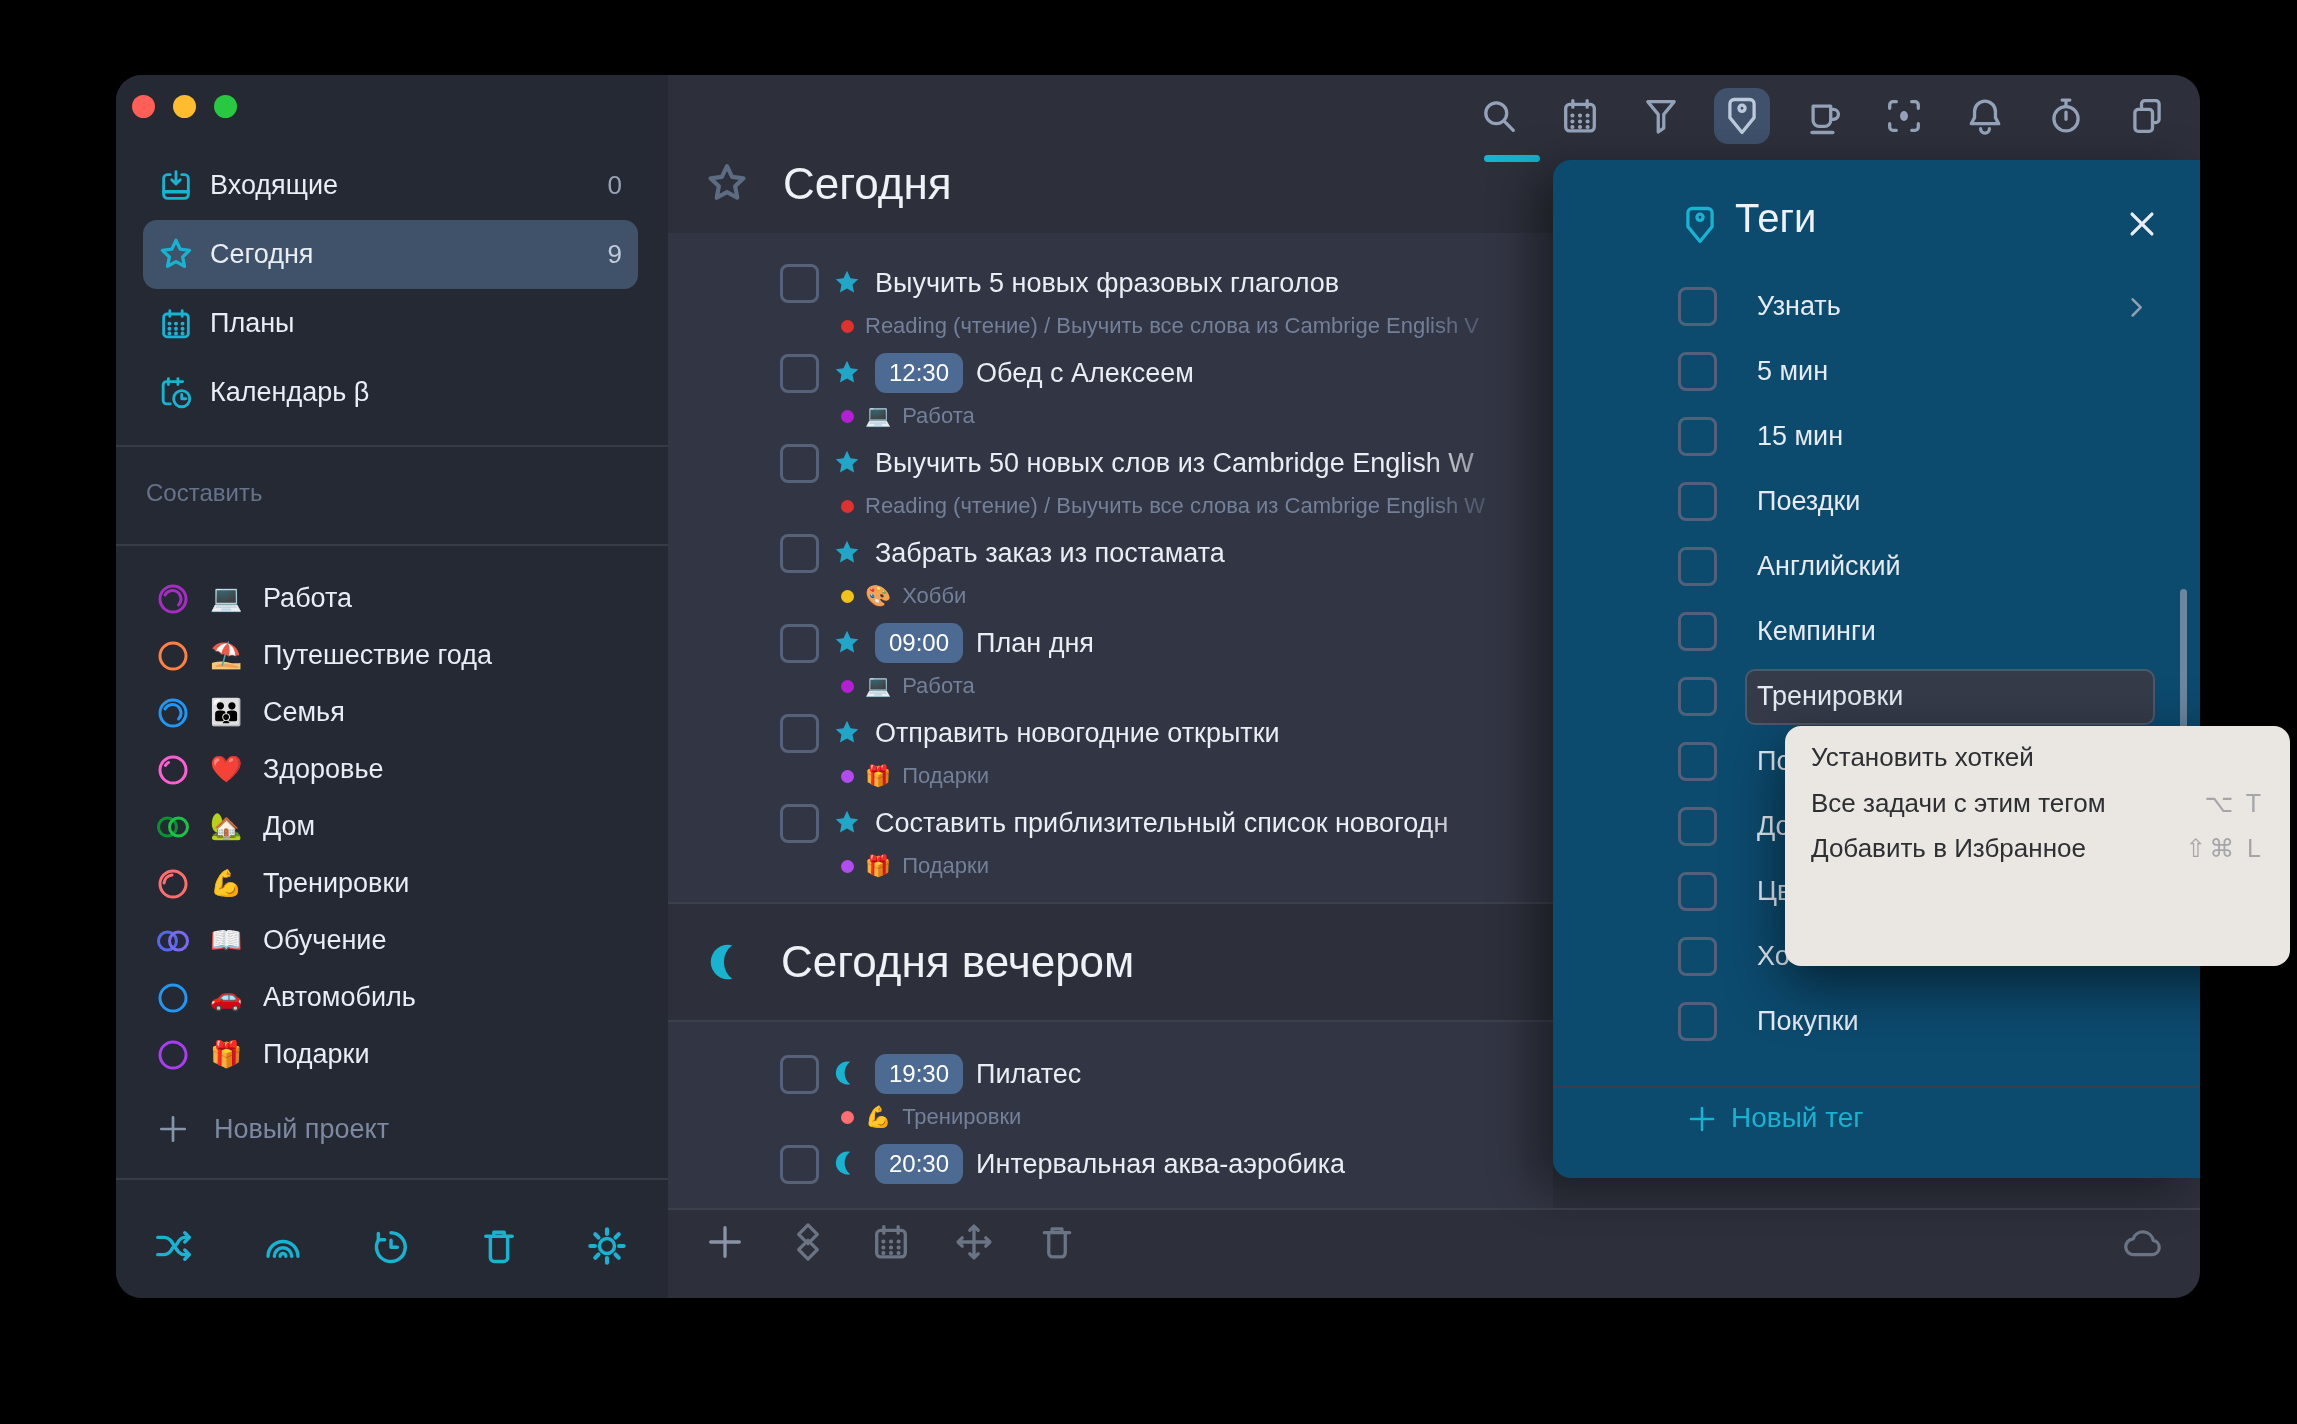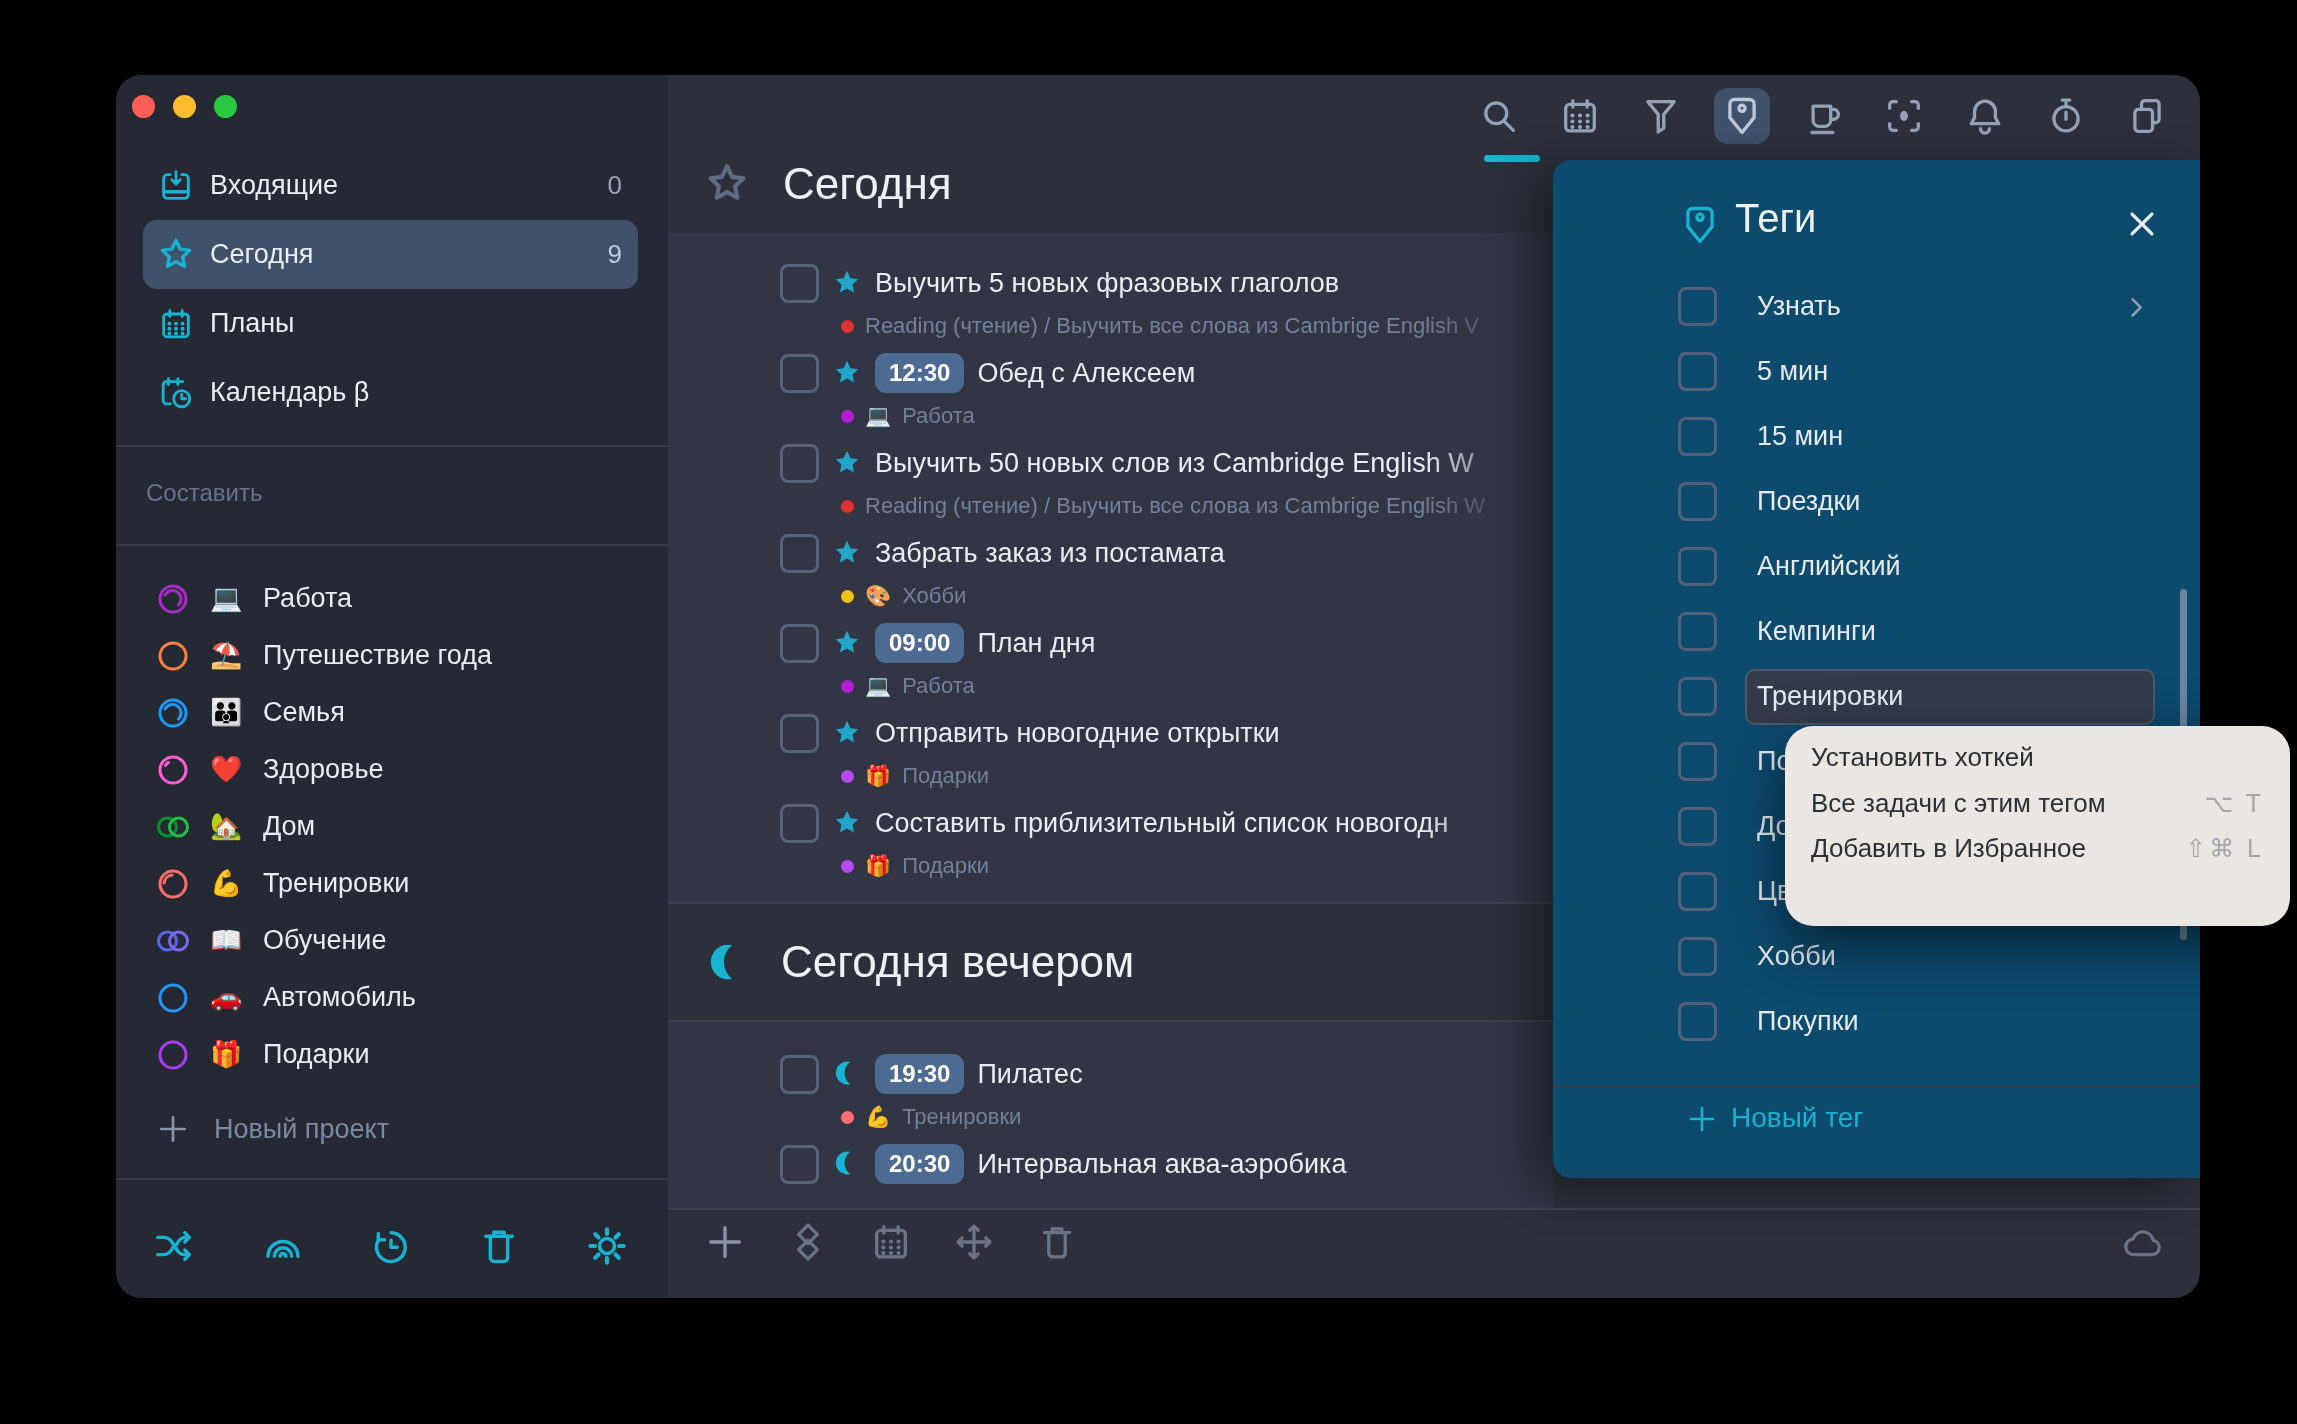--- a/index.html
+++ b/index.html
@@ -44,21 +44,21 @@
   .mcrescent{width:42px;height:42px;color:#17b3d1}
   .mtitle{font-size:44px;font-weight:500;color:#eef1f5;white-space:nowrap}
   .sorticon{position:absolute;left:876px;top:82px;width:54px;height:54px;color:#9aa8bc;display:flex;align-items:center;justify-content:center}
   .tasks{position:absolute;left:112px;width:900px}
   .task{height:90px}
   .trow{height:48px;display:flex;align-items:center;gap:13px}
   .srow{height:38px;display:flex;align-items:center;gap:11px;padding-left:61px}
   .cbox{width:33px;height:33px;border:3px solid #55627a;border-radius:8px;flex:0 0 33px}
   .tstar{width:30px;height:30px;color:#21a6c8;flex:0 0 30px}
   .tmoon{width:30px;height:30px;color:#17b3d1;flex:0 0 30px}
-  .badge{background:#4d6a92;color:#fff;font-size:24px;font-weight:bold;border-radius:11px;height:40px;
+  .badge{background:#4d6a92;color:#fff;font-size:24px;font-weight:normal;border-radius:11px;height:40px;
          display:flex;align-items:center;padding:0 14px}
   .ttitle{font-size:27px;color:#e9edf4;white-space:nowrap}
   .dot{width:13px;height:13px;border-radius:50%;flex:0 0 13px}
   .semoji{font-size:21px}
   .stag{font-size:22px;color:#73809a;white-space:nowrap}
   .mdiv{position:absolute;height:2px;background:#3b404c}
   .bbar{position:absolute;top:1145px;left:35px;display:flex;gap:39px;color:#6a7484}
   .bbtn{width:44px;height:44px}
   .cloud{position:absolute;left:1453px;top:1145px;width:44px;height:44px;color:#6a7484}
   
@@ -74,21 +74,21 @@
   .growlbl{flex:1}
   .chev{width:34px;height:34px;color:#8fa0b5;margin-right:2px}
   .selbox{flex:1;height:52px;display:flex;align-items:center;padding-left:10px;margin-left:-12px;
           background:#353b49;border:2px solid #4e586c;border-radius:10px}
   .scrollthumb{position:absolute;left:627px;top:429px;width:7px;height:351px;border-radius:4px;background:#7d90a6;opacity:.85}
   .pfootdiv{position:absolute;left:0;top:926px;width:100%;height:2px;background:#3a3e49}
   .newtag{position:absolute;left:132px;top:942px;height:54px;display:flex;align-items:flex-start;gap:12px;color:#17b3d1}
   .newtag .plus{width:34px;height:34px}
   .newtag span{font-size:28px}
   
-  .cmenu{position:absolute;left:1785px;top:726px;width:505px;height:200px;background:#eae7e3;border-radius:28px;
+  .cmenu{position:absolute;left:1785px;top:726px;width:505px;height:240px;background:#eae7e3;border-radius:16px;
          box-shadow:0 18px 55px rgba(0,0,0,.55);z-index:10;padding:9px 0;box-sizing:border-box}
   .citem{height:45.5px;display:flex;align-items:center;justify-content:space-between;padding:0 26px}
   .clabel{font-size:26px;color:#2e2f33;white-space:nowrap}
   .cshort{font-size:25px;color:#a6a6aa;letter-spacing:3px;white-space:nowrap}
 </style>
 </head>
 <body>
 
 <div class="window">
 

